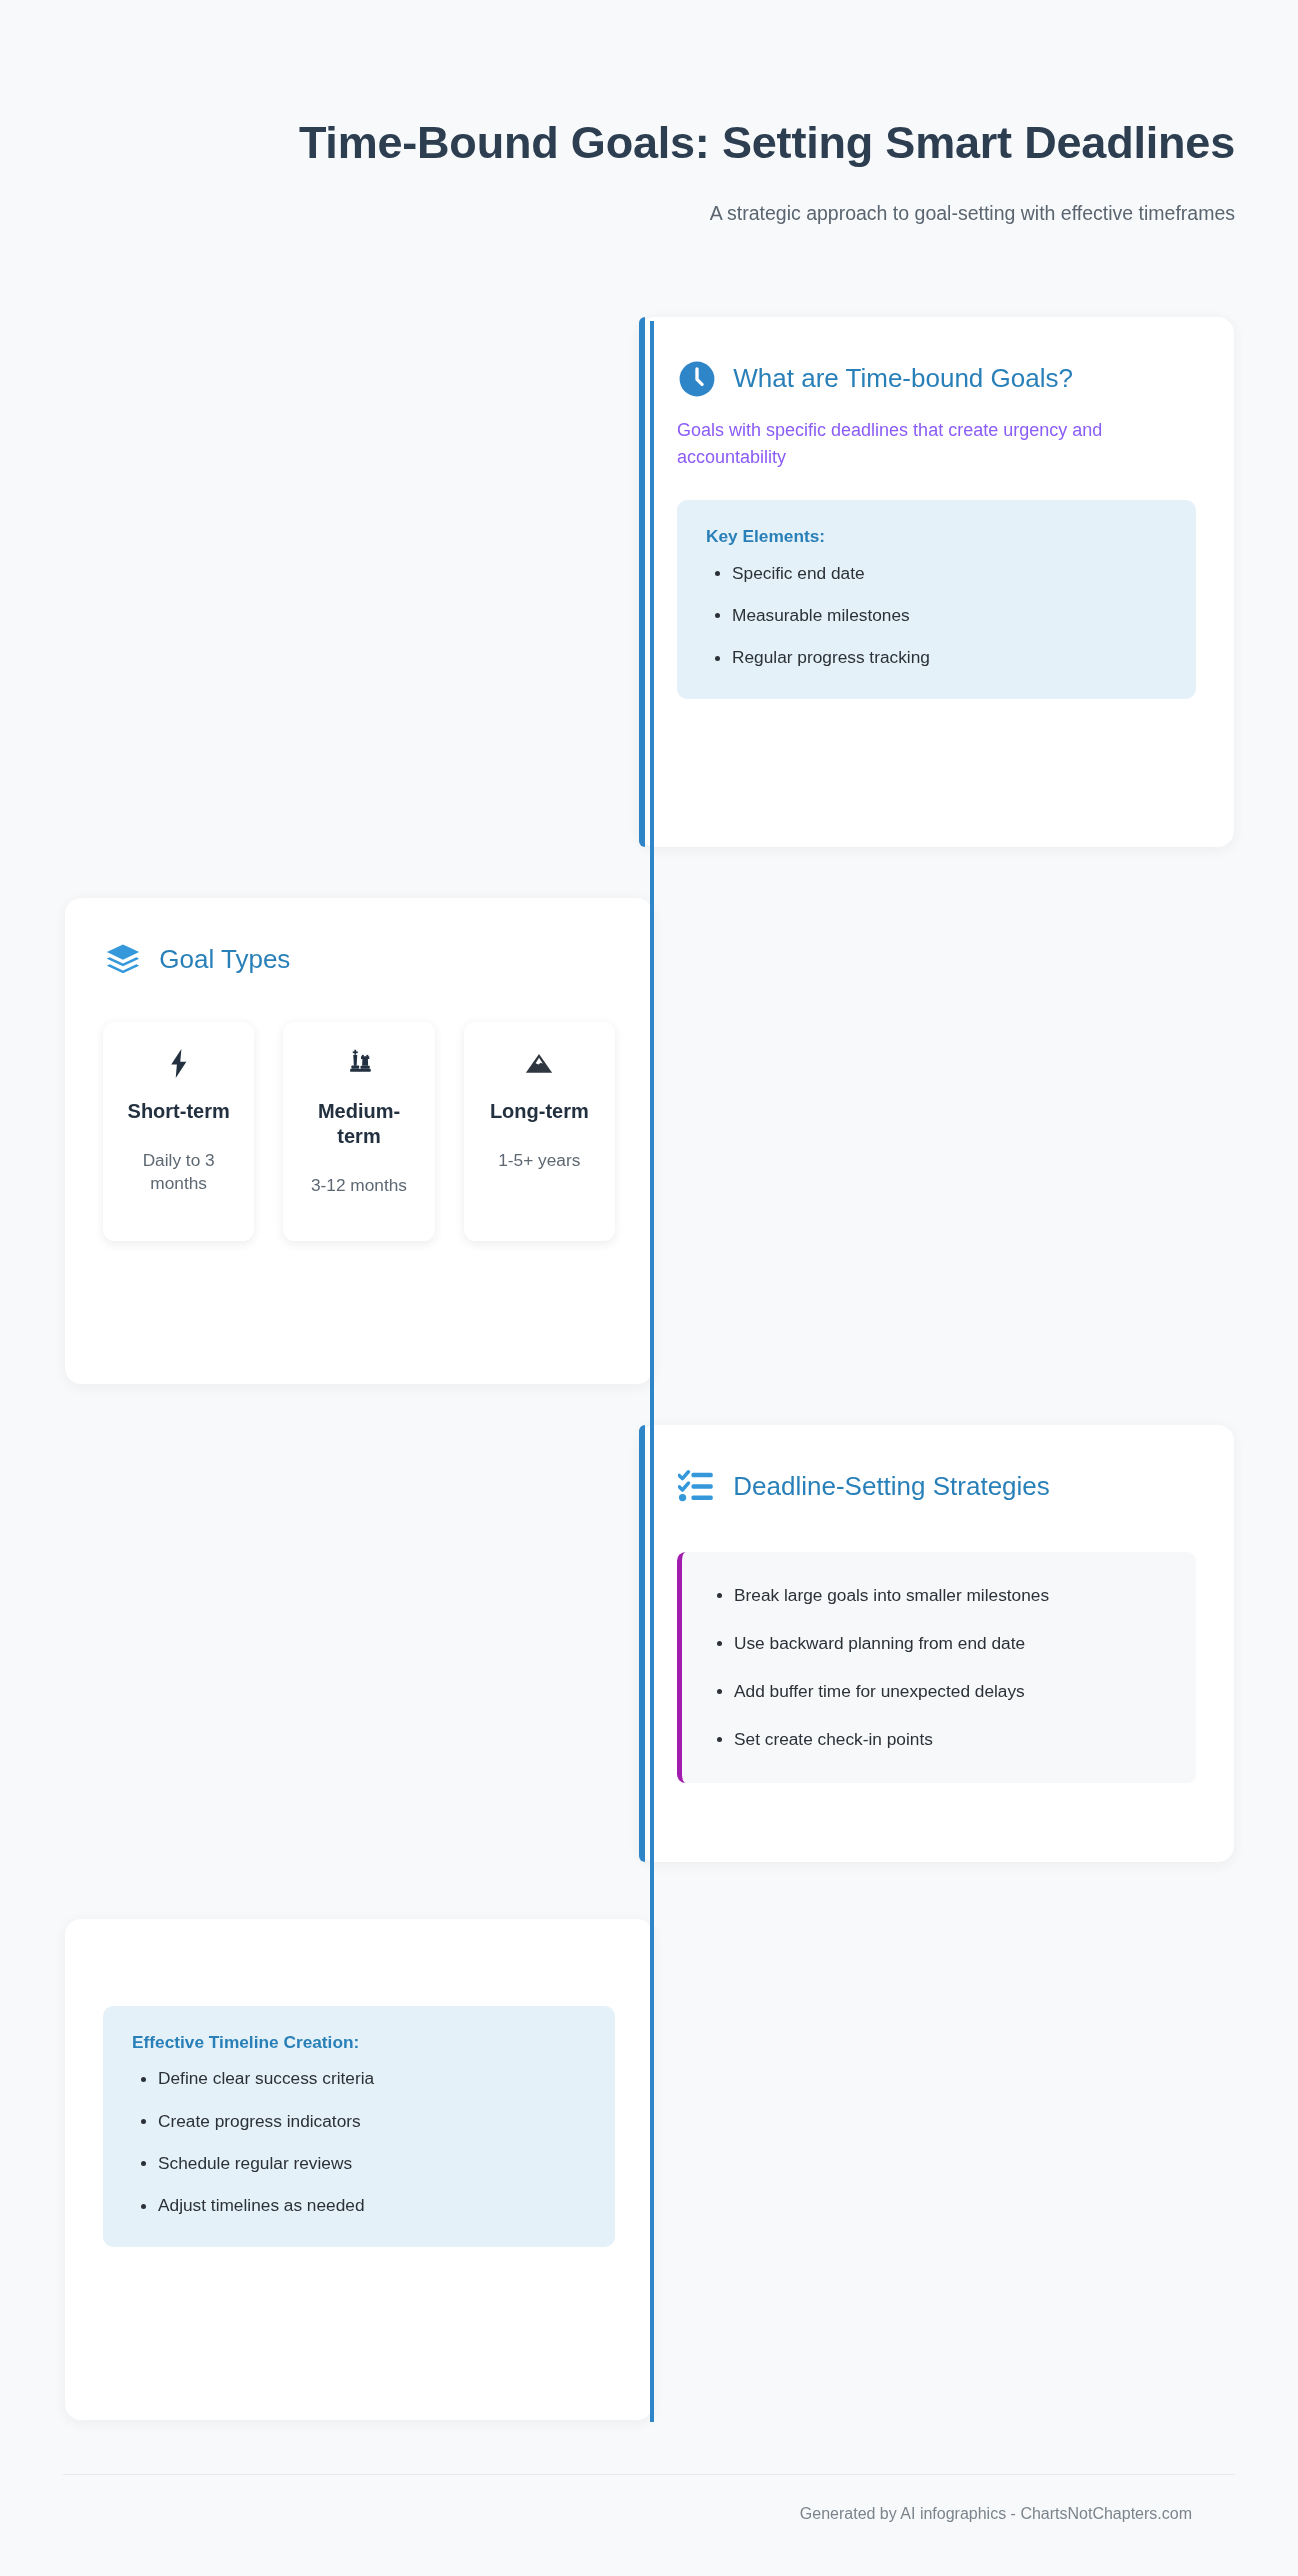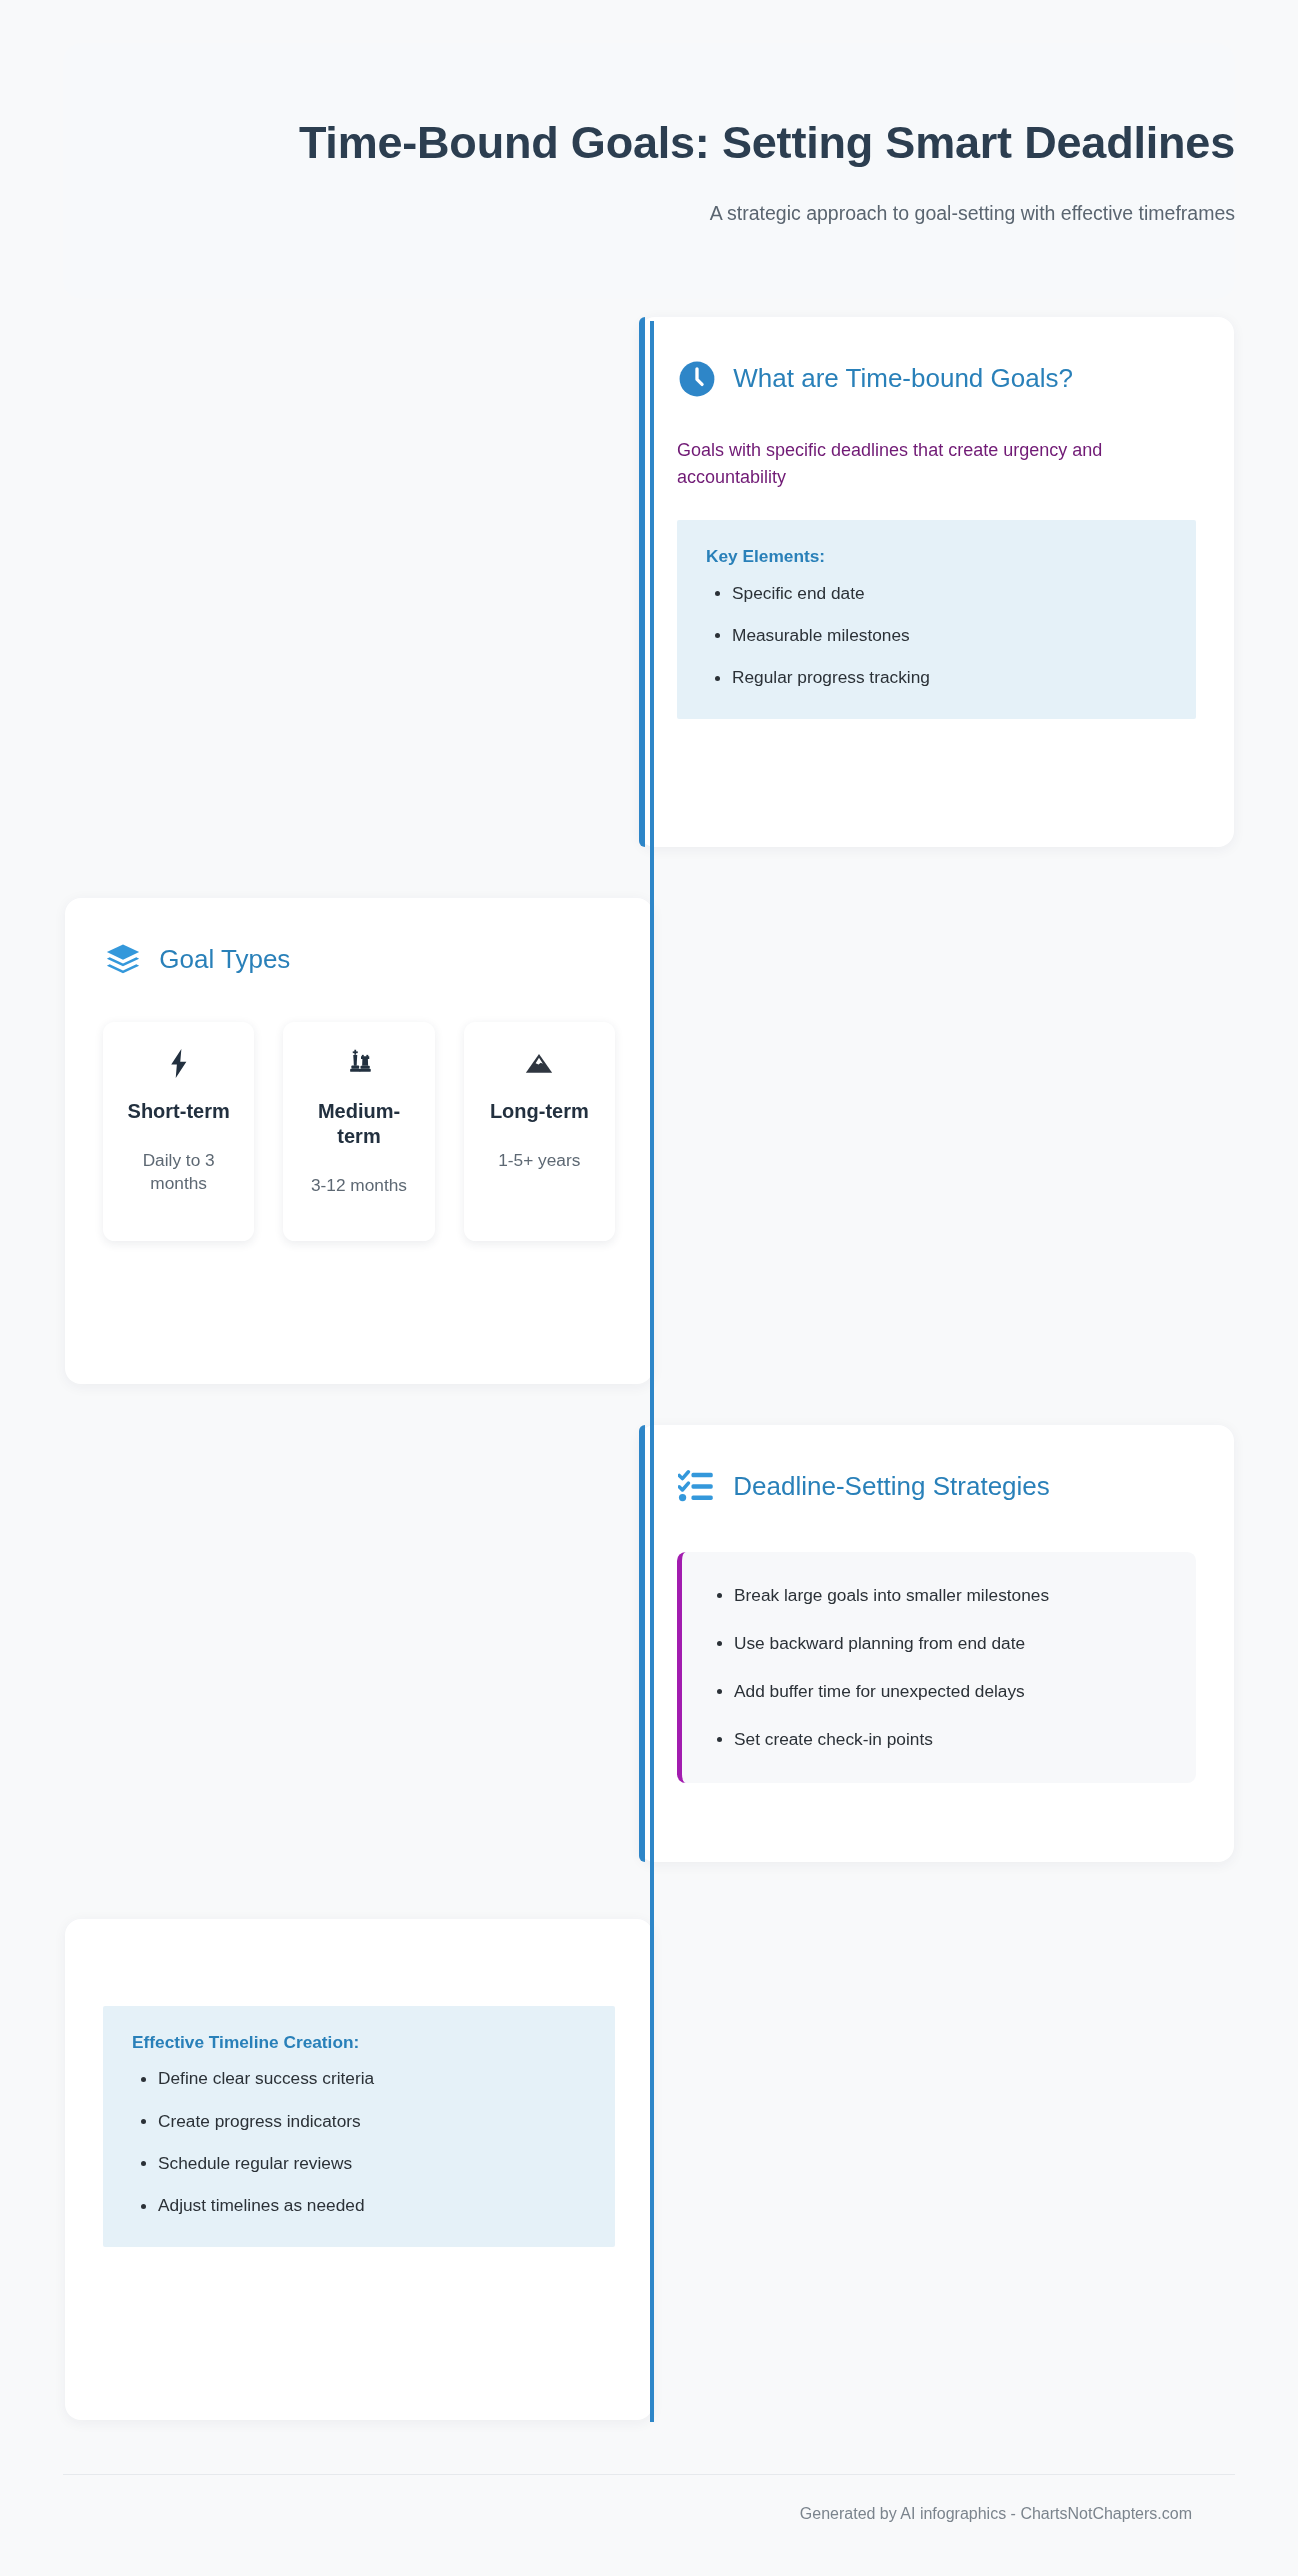--- a/index.html
+++ b/index.html
@@ -102,32 +102,32 @@
     align-items: center;
     justify-content: center;
   }
   .card-title {
     font-size: 26px;
     color: #2980b9;
     line-height: 1.15;
   }
 
   .card-body-text {
-    margin-top: 36px;
+    margin-top: 16px;
     font-size: 18px;
     line-height: 1.48;
-    color: #701a75;
+    color: #8b5cf6;
     max-width: 505px;
   }
 
   
   .panel-blue {
     margin-top: 30px;
     background: #e5f1f8;
-    border-radius: 2px;
+    border-radius: 10px;
     padding: 26px 29px 29px 29px;
   }
   .panel-title {
     font-size: 17.3px;
     font-weight: bold;
     color: #2980b9;
     margin-bottom: 14.4px;
   }
   .panel-gray {
     margin-top: 43px;

